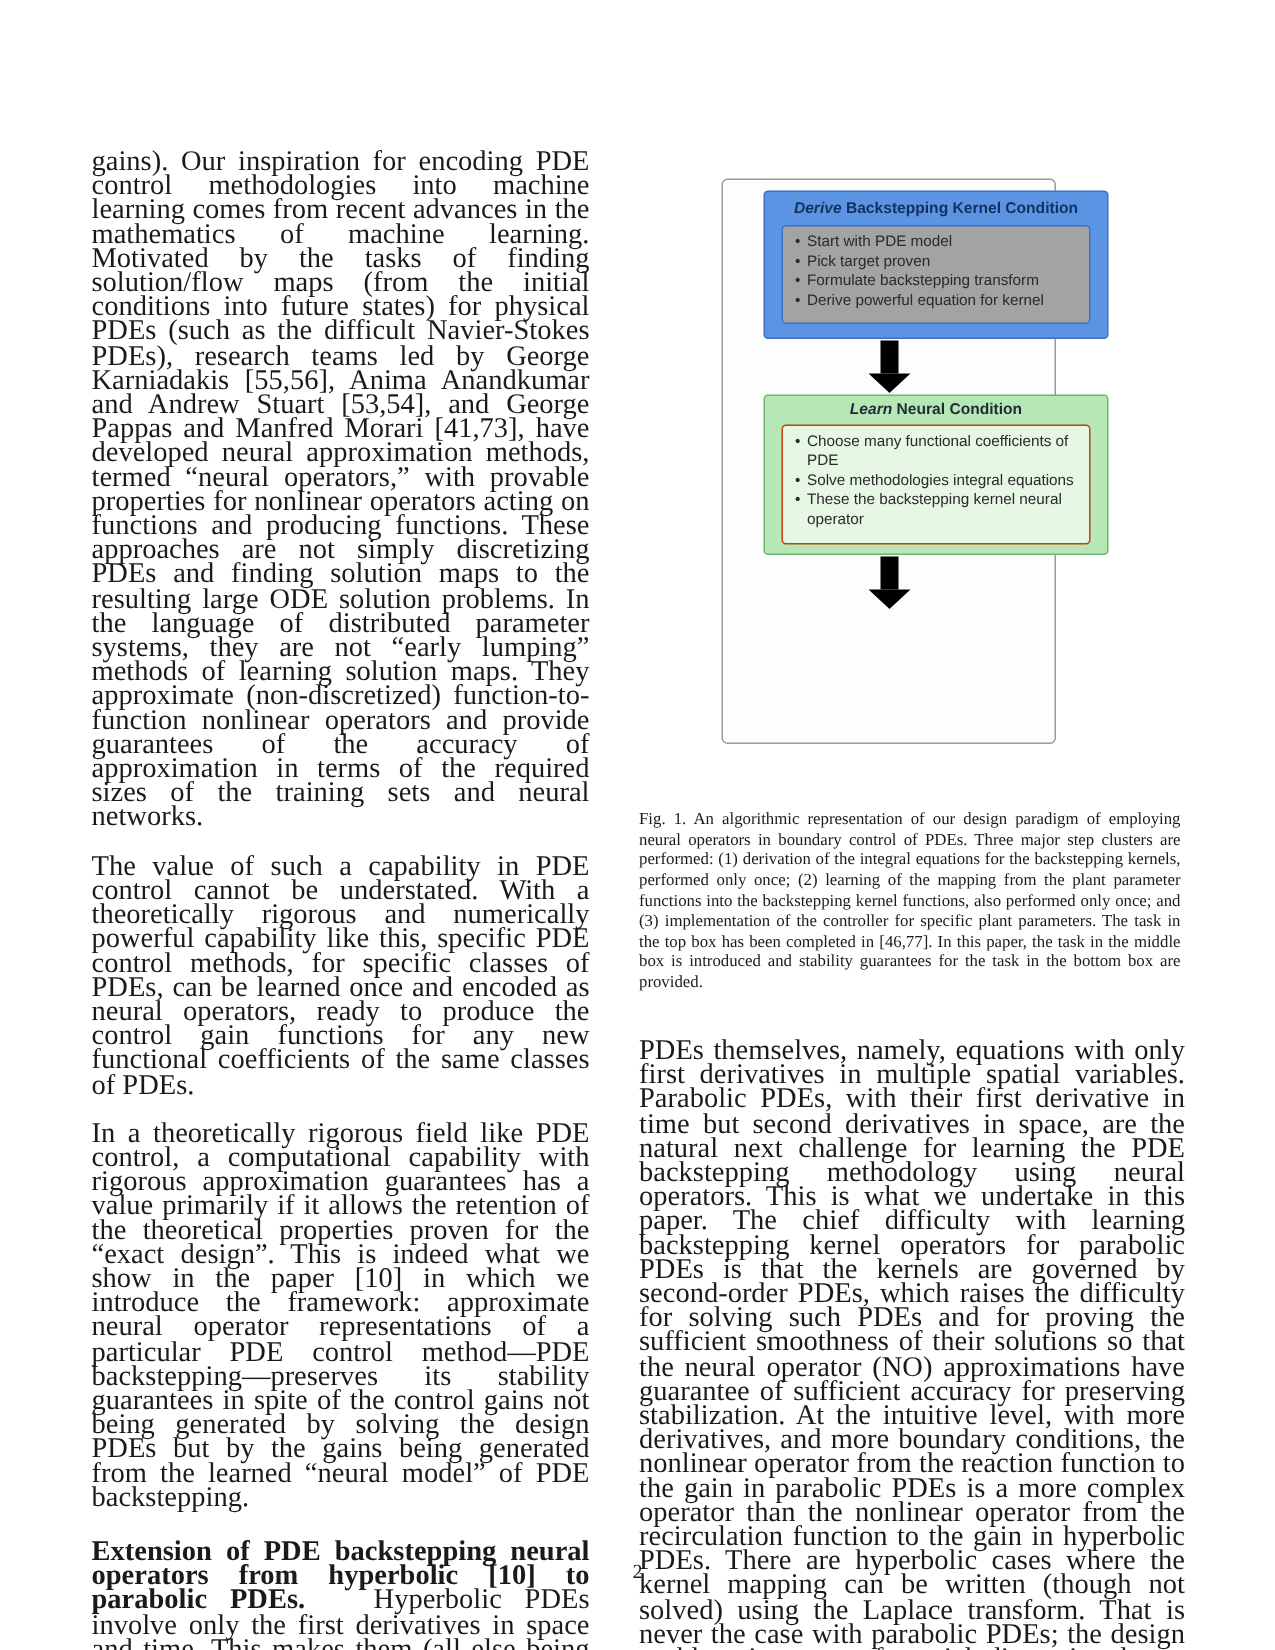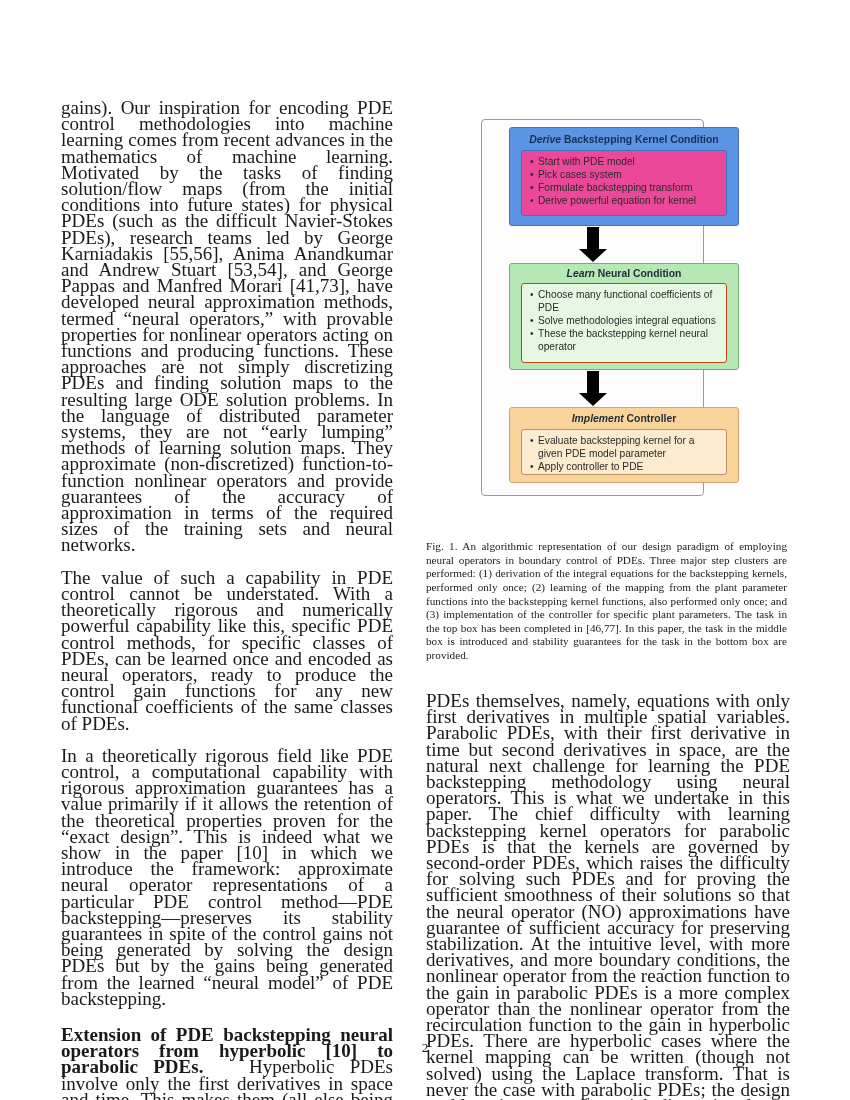--- a/index.html
+++ b/index.html
@@ -20,21 +20,21 @@
                   font-family: "Liberation Sans", "DejaVu Sans", sans-serif; }
   .stage { position: absolute; left: 27px; width: 230px; border-radius: 3px; box-sizing: border-box; }
   .stage-title { text-align: center; font-size: 10.4px; font-weight: bold; margin-top: 6px; color: #1f2a3a; }
   .stage-inner { position: absolute; left: 11px; right: 11px; border-radius: 3px; box-sizing: border-box;
                  padding: 4px 6px 4px 6px; font-size: 10.2px; line-height: 13px; color: #2a2a2a; }
   .stage-inner ul { margin: 0; padding: 0; list-style: none; }
   .stage-inner li { padding-left: 10px; text-indent: -8px; }
   .stage-inner li::before { content: "\2022"; display: inline-block; width: 8px; text-indent: 0; }
 
   .stage-derive { top: 7px; height: 99px; background: #5b94e3; border: 1px solid #3d72c2; }
-  .stage-derive .stage-inner { top: 22px; height: 66px; background: #ec4899; border: 1px solid #3d72c2; }
+  .stage-derive .stage-inner { top: 22px; height: 66px; background: #a3a3a3; border: 1px solid #3d72c2; }
   .stage-derive .stage-title { color: #14305e; }
 
   .stage-learn { top: 143px; height: 107px; background: #b5e8b4; border: 1px solid #6fb36e; }
   .stage-learn .stage-inner { top: 19px; height: 80px; background: #e6f7e4; border: 1px solid #c2410c; }
 
   .stage-impl { top: 287px; height: 76px; background: #f9d49a; border: 1px solid #d9a55c; }
   .stage-impl .stage-inner { top: 21px; height: 46px; background: #fdebcf; border: 1px solid #b8936a; }
 
   .arrow { position: absolute; left: 99px; width: 24px; }
   .arrow .shaft { position: absolute; left: 6px; width: 12px; background: #000; }
@@ -69,21 +69,21 @@
   <div class="gap"></div>
   <p class="para" style="text-align:left;">Control design problems for hyperbolic PDEs are hyperbolic</p>
 </div>
 
 <div class="figure-frame">
   <div class="stage stage-derive">
     <div class="stage-title"><span class="it">Derive</span><span> Backstepping Kernel Condition</span></div>
     <div class="stage-inner">
       <ul>
         <li>Start with PDE model</li>
-        <li>Pick cases system</li>
+        <li>Pick target proven</li>
         <li>Formulate backstepping transform</li>
         <li>Derive powerful equation for kernel</li>
       </ul>
     </div>
   </div>
 
   <div class="arrow arrow-1">
       <div class="shaft"></div>
       <div class="head"></div>
     </div>
@@ -97,29 +97,20 @@
         <li>These the backstepping kernel neural operator</li>
       </ul>
     </div>
   </div>
 
   <div class="arrow arrow-2">
       <div class="shaft"></div>
       <div class="head"></div>
     </div>
 
-  <div class="stage stage-impl">
-    <div class="stage-title" style="margin-top:5px;"><span class="it">Implement</span><span> Controller</span></div>
-    <div class="stage-inner">
-      <ul>
-        <li>Evaluate backstepping kernel for a given PDE model parameter</li>
-        <li>Apply controller to PDE</li>
-      </ul>
-    </div>
-  </div>
 </div>
 
 <p class="caption"><span>Fig. 1. An algorithmic representation of our design paradigm of employing neural operators in boundary control of PDEs. Three major step clusters are performed: (1) </span><span class="ul">derivation</span><span> of the integral equations for the backstepping kernels, performed only once; (2) </span><span class="ul">learning of the mapping from the plant parameter functions into the backstepping kernel functions</span><span>, also performed only once; and (3) </span><span class="ul">implementation of the controller for specific plant parameters. The task in the top box</span><span> has been completed in [46,77]. In this paper, the task in the middle box is introduced and stability guarantees for the task in the bottom box are provided.</span></p>
 
 <div class="col col-right-body">
   <p class="para">PDEs themselves, namely, equations with only first derivatives in multiple spatial variables. Parabolic PDEs, with their first derivative in time but second derivatives in space, are the natural next challenge for learning the PDE backstepping methodology using neural operators. This is what we undertake in this paper. The chief difficulty with learning backstepping kernel operators for parabolic PDEs is that the kernels are governed by second-order PDEs, which raises the difficulty for solving such PDEs and for proving the sufficient smoothness of their solutions so that the neural operator (NO) approximations have guarantee of sufficient accuracy for preserving stabilization. At the intuitive level, with more derivatives, and more boundary conditions, the nonlinear operator from the reaction function to the gain in parabolic PDEs is a more complex operator than the nonlinear operator from the recirculation function to the gain in hyperbolic PDEs. There are hyperbolic cases where the kernel mapping can be written (though not solved) using the Laplace transform. That is never the case with parabolic PDEs; the design problem is never of spatial dimension lower than two.</p>
 </div>
 
 <div class="page-number">2</div>
 

